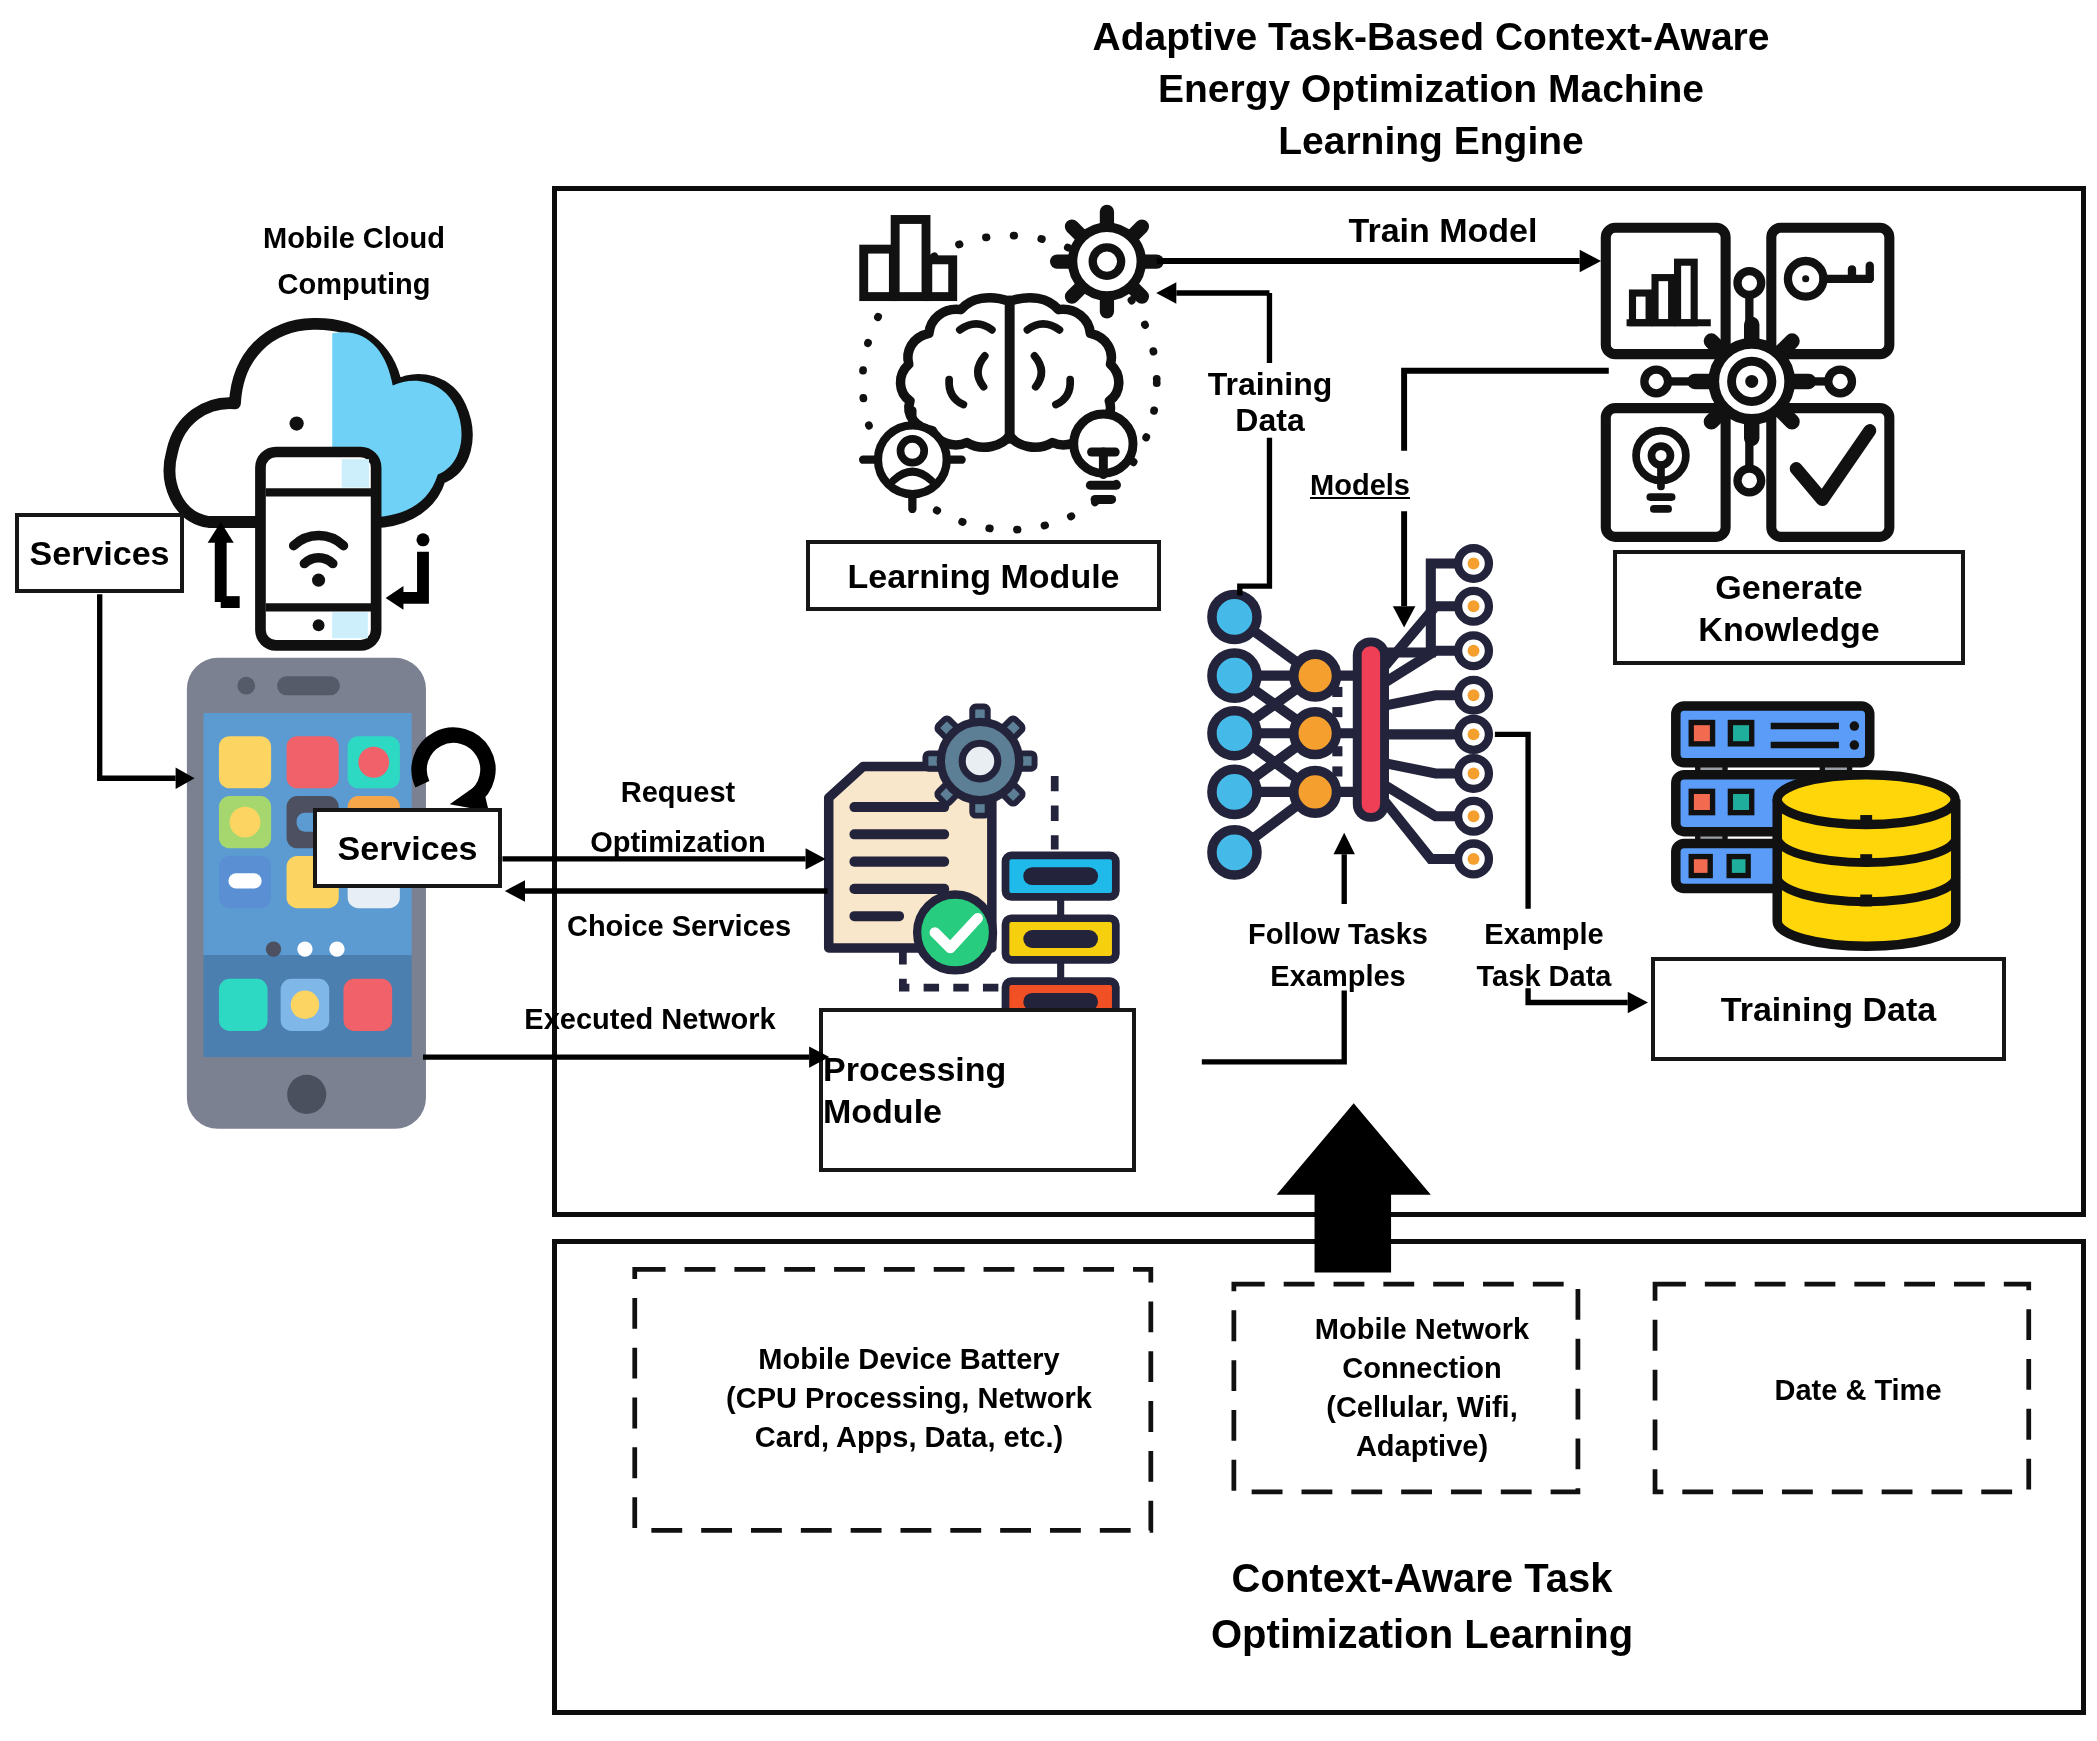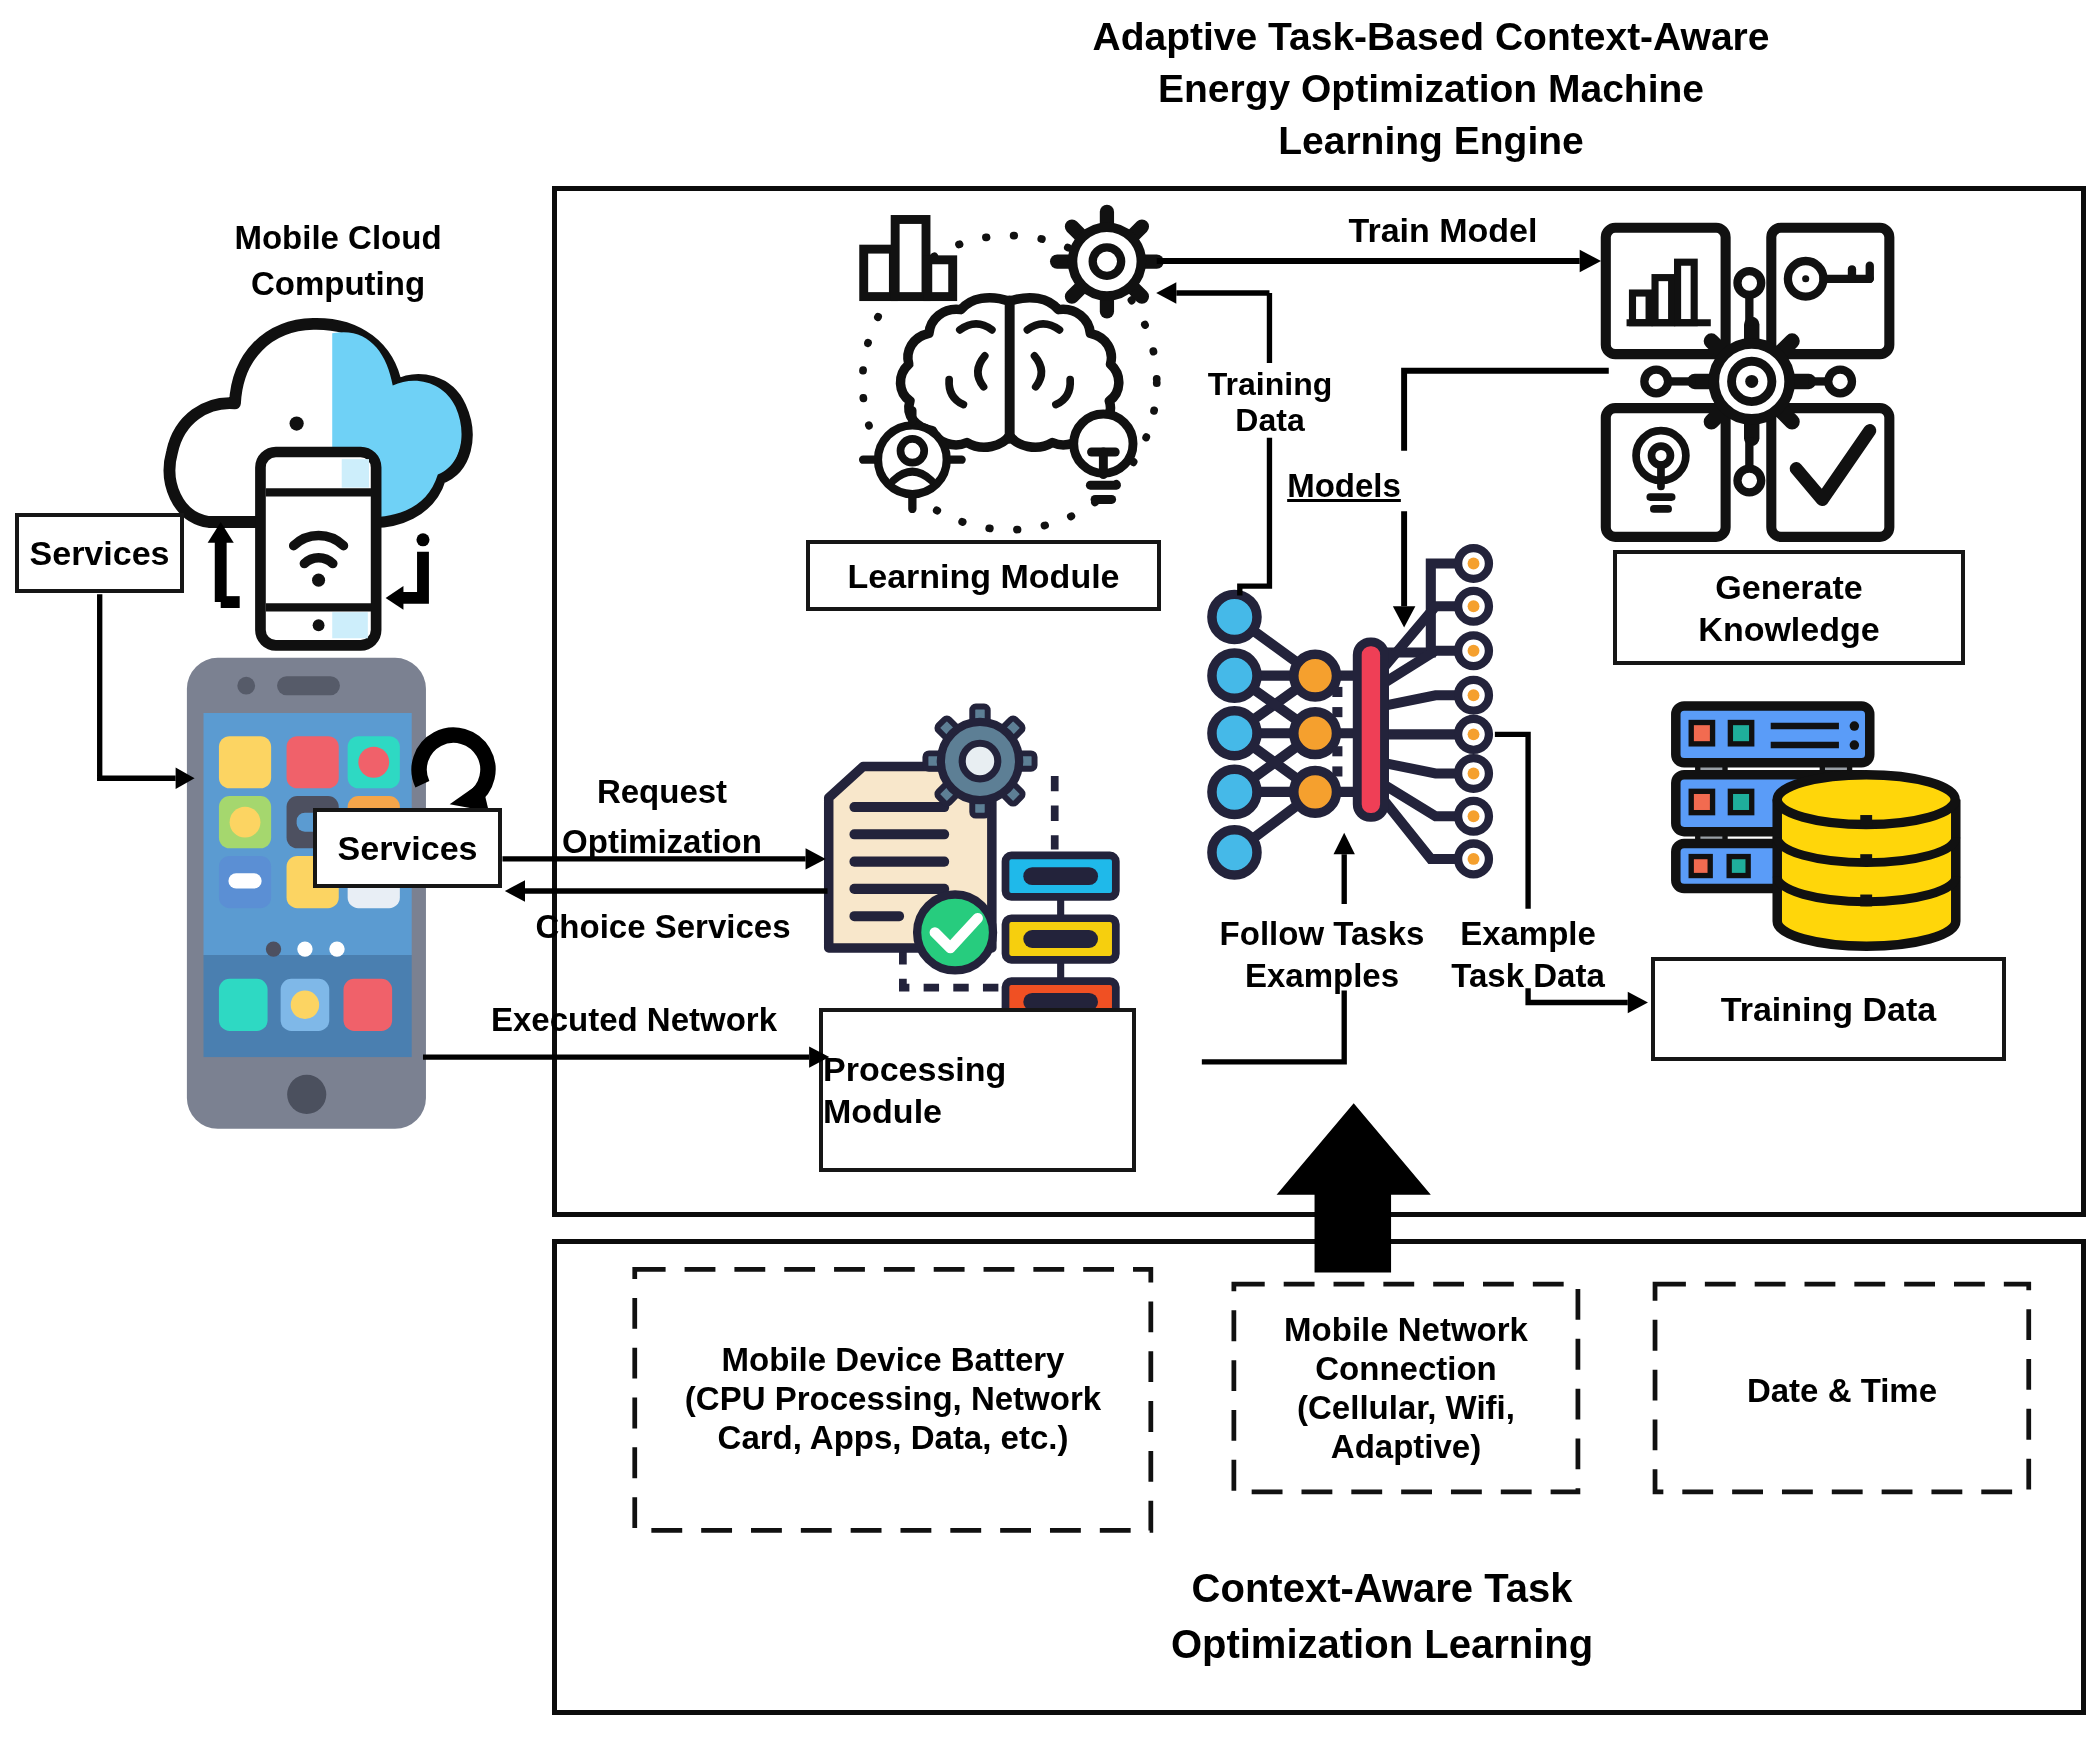--- a/index.html
+++ b/index.html
@@ -5,21 +5,21 @@
   html,body{margin:0;padding:0;background:#ffffff;}
   .canvas{position:relative;width:2097px;height:1741px;background:#fff;overflow:hidden;
           font-family:"Liberation Sans", sans-serif;font-weight:bold;color:#000;}
   .layer{position:absolute;left:0;top:0;width:2097px;height:1741px;pointer-events:none;}
   .z1{z-index:1}.z2{z-index:2}.z3{z-index:3}.z4{z-index:4}
   .box{position:absolute;background:#fff;border:4.7px solid #161616;box-sizing:border-box;}
   .frame{position:absolute;background:transparent;border:5.3px solid #0c0c0c;box-sizing:border-box;}
   .lbl{position:absolute;transform:translateX(-50%);text-align:center;white-space:nowrap;line-height:1.0;}
   .lbl span{display:block;}
   .boxlbl{display:flex;align-items:center;justify-content:center;flex-direction:column;}
-  .f56{font-size:33px;line-height:39px;}
+  .f56{font-size:29px;line-height:39px;margin-left:16px;}
   .f58{font-size:34px;line-height:42px;}
   .title{font-size:39px;line-height:52px;}
   .caption{font-size:40px;line-height:56px;}
 </style>
 </head>
 <body>
 
 <div class="canvas">
 
   <svg class="layer z1" viewBox="0 0 3535 2935">
@@ -438,19 +438,19 @@
     </div>
     <div class="lbl f56" style="left:1406px;top:1310px;">
       <span>Mobile Network</span>
       <span>Connection</span>
       <span>(Cellular, Wifi,</span>
       <span>Adaptive)</span>
     </div>
     <div class="lbl f56" style="left:1842px;top:1371px;">
       <span>Date &amp; Time</span>
     </div>
-    <div class="lbl caption" style="left:1382px;top:1550px;margin-top:10px;">
+    <div class="lbl caption" style="left:1422px;top:1550px;">
       <span>Context-Aware Task</span>
       <span>Optimization Learning</span>
     </div>
   </div>
 </div>
 
 
 </body></html>

